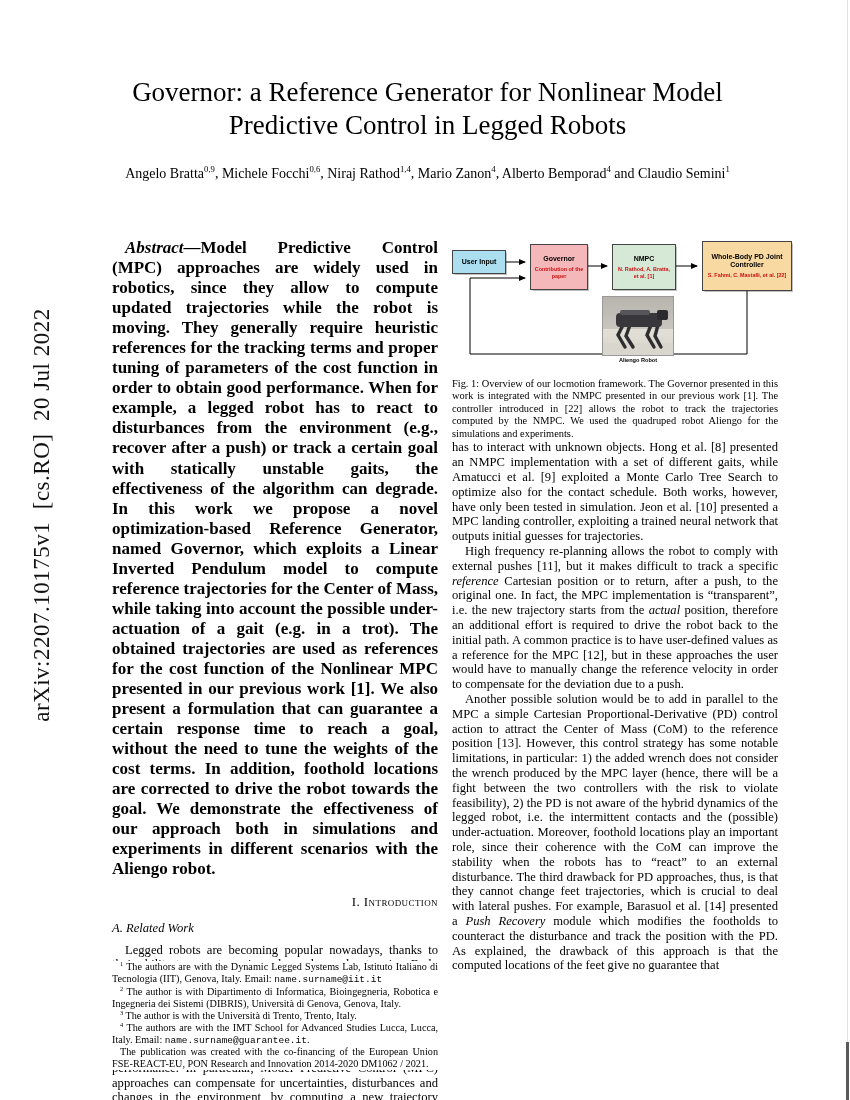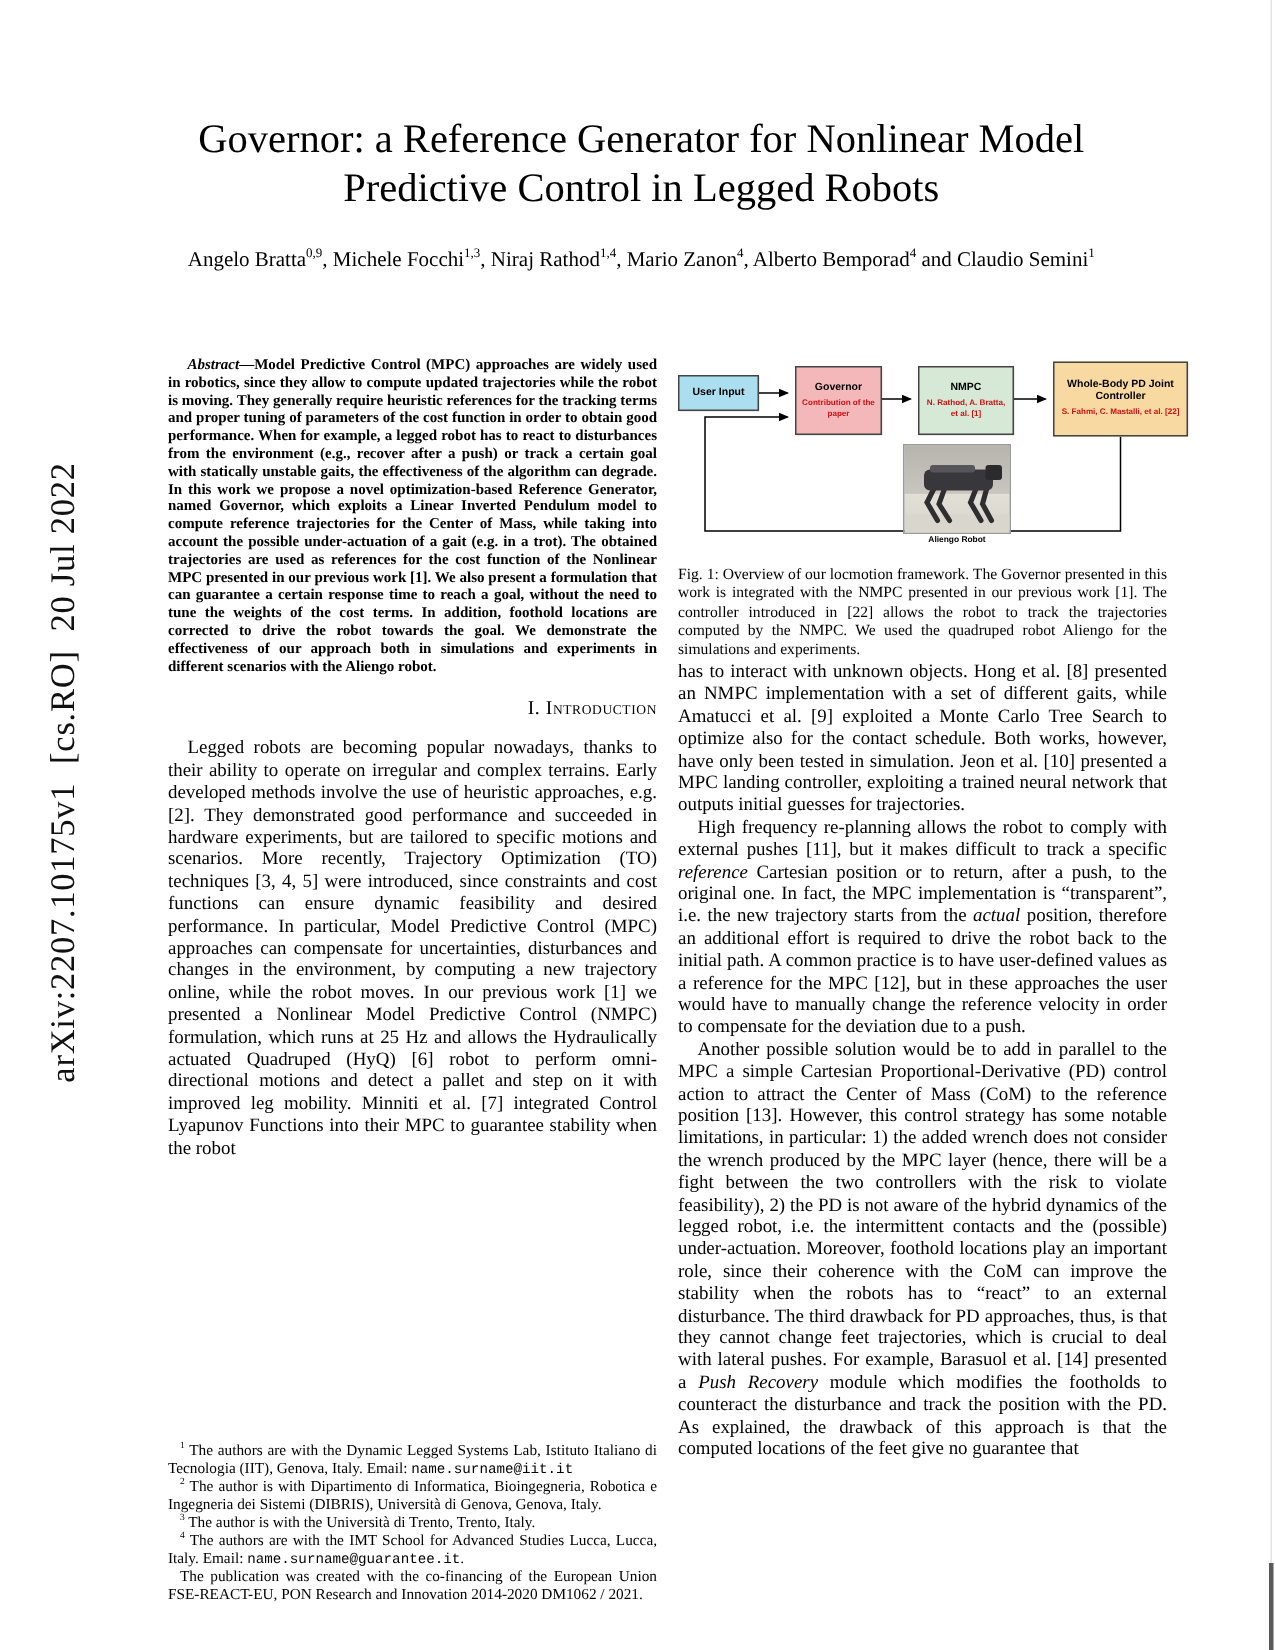--- a/index.html
+++ b/index.html
@@ -65,21 +65,21 @@
     gap: 14px;
   }
   .column {
     position: relative;
     width: 326px;
     height: 832px;
   }
 
   .abstract {
     font-weight: bold;
-    font-size: 10px;
+    font-size: 17px;
     line-height: 1.18;
     text-align: justify;
     text-indent: 13px;
     margin-bottom: 10px;
   }
   .abstract-label { font-style: italic; }
 
   .section-heading {
     text-align: right;
     font-weight: normal;
@@ -173,29 +173,30 @@
 
 <div class="page">
 
   <div class="page-edge"></div>
   <div class="page-edge-thumb"></div>
 
   <div class="arxiv-banner">arXiv:2207.10175v1  [cs.RO]  20 Jul 2022</div>
 
   <header class="paper-header">
     <h1 class="title">Governor: a Reference Generator for Nonlinear Model Predictive Control in Legged Robots</h1>
-    <div class="authors">Angelo Bratta<sup>0,9</sup>, Michele Focchi<sup>1,3</sup>, Niraj Rathod<sup>1,4</sup>, Mario Zanon<sup>4</sup>, Alberto Bemporad<sup>4</sup> and Claudio Semini<sup>1</sup></div>
+    <div class="authors">Angelo Bratta<sup>0,9</sup>, Michele Focchi<sup>0,6</sup>, Niraj Rathod<sup>1,4</sup>, Mario Zanon<sup>4</sup>, Alberto Bemporad<sup>4</sup> and Claudio Semini<sup>1</sup></div>
   </header>
 
   <div class="columns">
 
     <div class="column">
       <p class="abstract"><span class="abstract-label">Abstract</span><span>—Model Predictive Control (MPC) approaches are widely used in robotics, since they allow to compute updated trajectories while the robot is moving. They generally require heuristic references for the tracking terms and proper tuning of parameters of the cost function in order to obtain good performance. When for example, a legged robot has to react to disturbances from the environment (e.g., recover after a push) or track a certain goal with statically unstable gaits, the effectiveness of the algorithm can degrade. In this work we propose a novel optimization-based Reference Generator, named Governor, which exploits a Linear Inverted Pendulum model to compute reference trajectories for the Center of Mass, while taking into account the possible under-actuation of a gait (e.g. in a trot). The obtained trajectories are used as references for the cost function of the Nonlinear MPC presented in our previous work [1]. We also present a formulation that can guarantee a certain response time to reach a goal, without the need to tune the weights of the cost terms. In addition, foothold locations are corrected to drive the robot towards the goal. We demonstrate the effectiveness of our approach both in simulations and experiments in different scenarios with the Aliengo robot.</span></p>
 
       <h2 class="section-heading">I. Introduction</h2>
+      <h3 class="subsection-heading">A. Related Work</h3>
 
       <p class="body-par indent">Legged robots are becoming popular nowadays, thanks to their ability to operate on irregular and complex terrains. Early developed methods involve the use of heuristic approaches, e.g. [2]. They demonstrated good performance and succeeded in hardware experiments, but are tailored to specific motions and scenarios. More recently, Trajectory Optimization (TO) techniques [3, 4, 5] were introduced, since constraints and cost functions can ensure dynamic feasibility and desired performance. In particular, Model Predictive Control (MPC) approaches can compensate for uncertainties, disturbances and changes in the environment, by computing a new trajectory online, while the robot moves. In our previous work [1] we presented a Nonlinear Model Predictive Control (NMPC) formulation, which runs at 25 Hz and allows the Hydraulically actuated Quadruped (HyQ) [6] robot to perform omni-directional motions and detect a pallet and step on it with improved leg mobility. Minniti et al. [7] integrated Control Lyapunov Functions into their MPC to guarantee stability when the robot</p>
 
       <div class="footnotes">
         <p class="footnote"><sup>1</sup> The authors are with the Dynamic Legged Systems Lab, Istituto Italiano di Tecnologia (IIT), Genova, Italy. Email: <code>name.surname@iit.it</code></p>
         <p class="footnote"><sup>2</sup> The author is with Dipartimento di Informatica, Bioingegneria, Robotica e Ingegneria dei Sistemi (DIBRIS), Università di Genova, Genova, Italy.</p>
         <p class="footnote"><sup>3</sup> The author is with the Università di Trento, Trento, Italy.</p>
         <p class="footnote"><sup>4</sup> The authors are with the IMT School for Advanced Studies Lucca, Lucca, Italy. Email: <code>name.surname@guarantee.it</code>.</p>
         <p class="footnote">The publication was created with the co-financing of the European Union FSE-REACT-EU, PON Research and Innovation 2014-2020 DM1062 / 2021.</p>
       </div>

